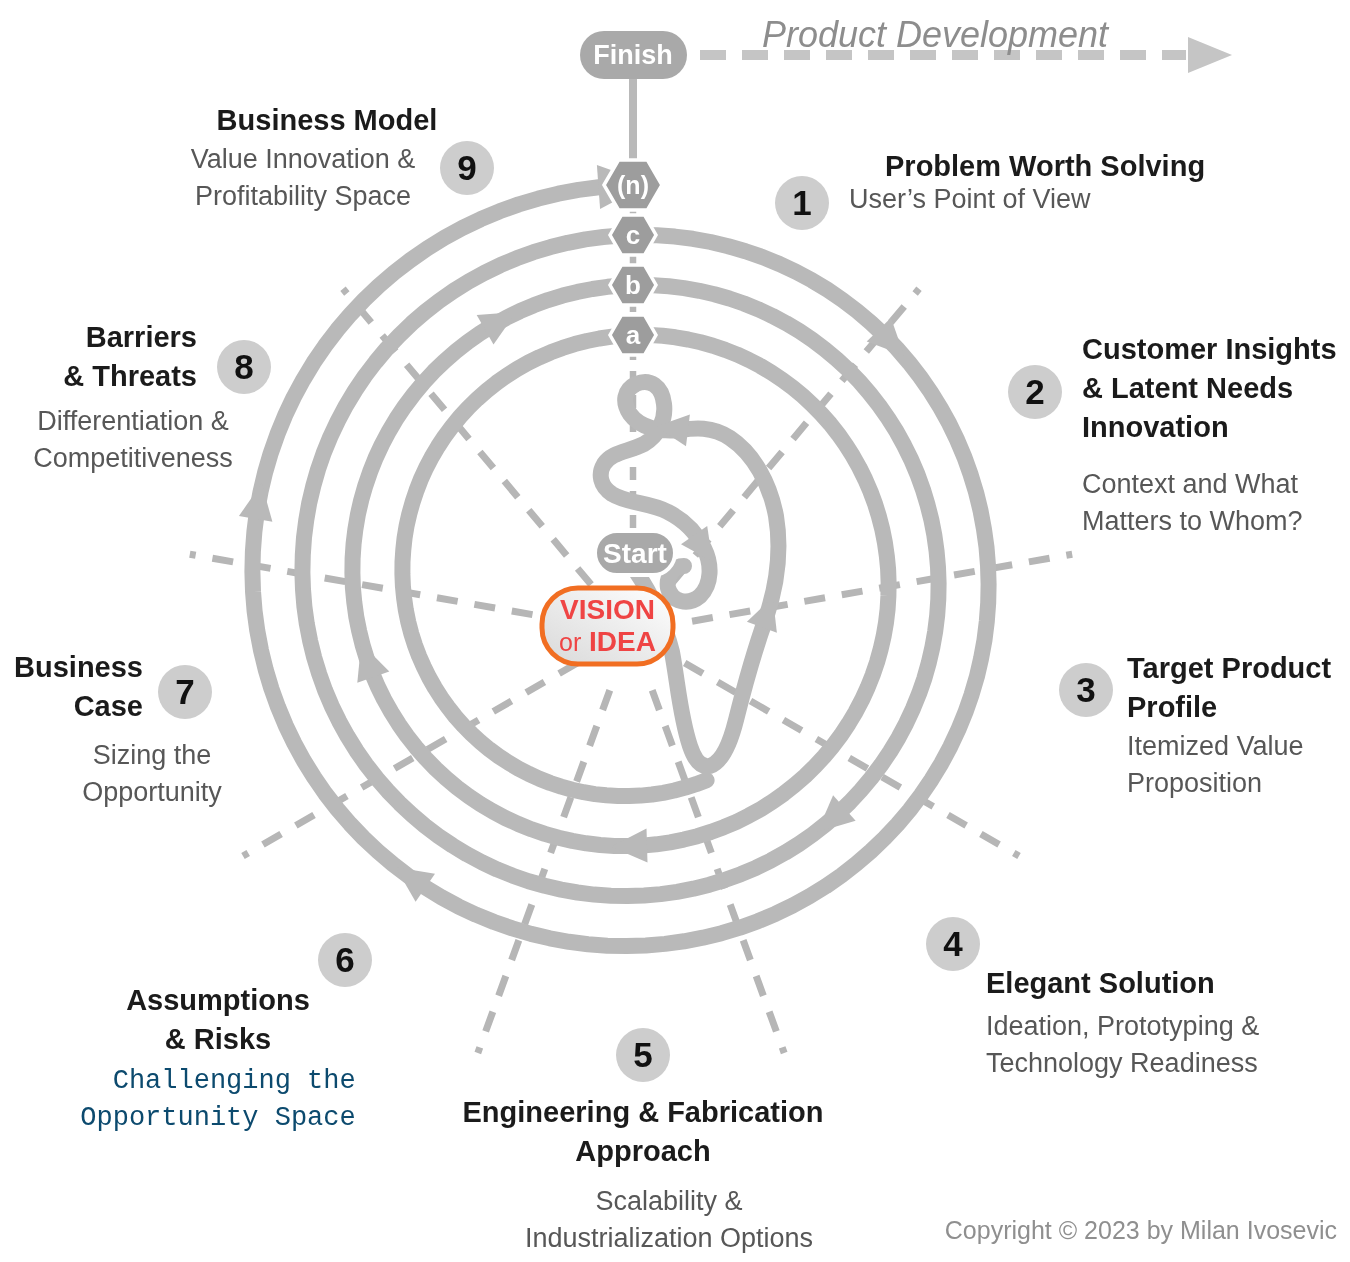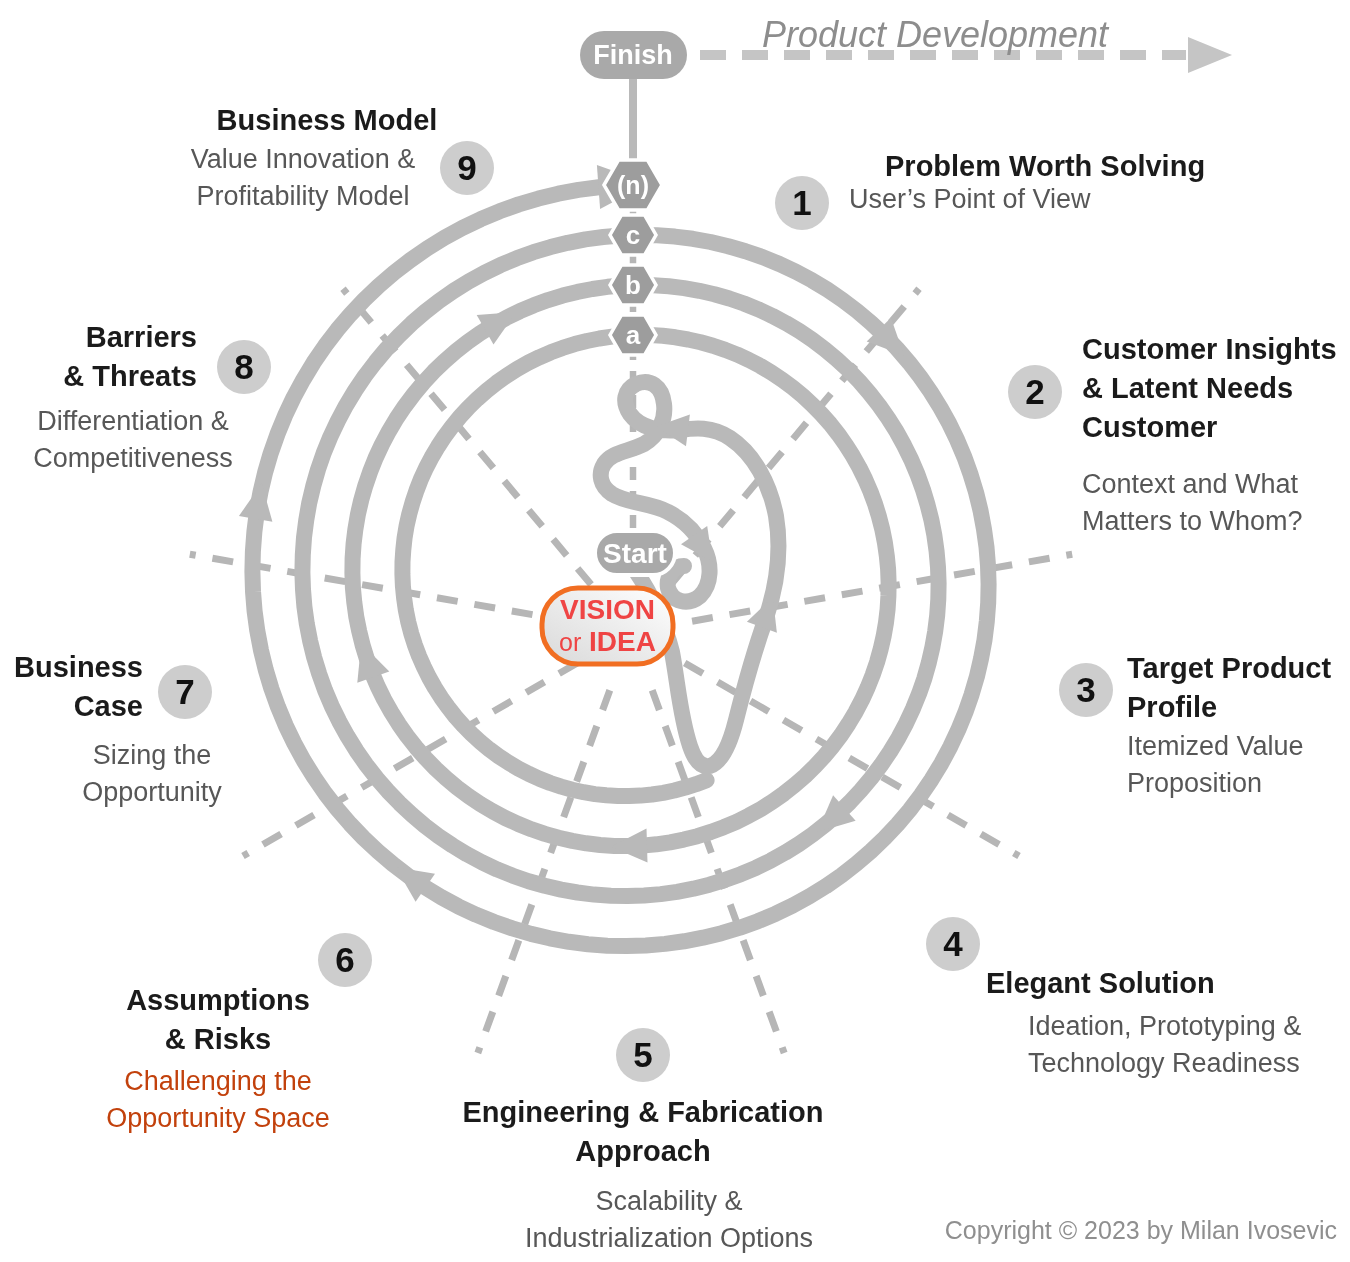--- a/index.html
+++ b/index.html
@@ -109,58 +109,58 @@
         <div class="stage-title" style="color: rgb(27, 27, 27); top: 147px; left: 849px; text-align: left; margin-left: 36px;">
           <div>Problem Worth Solving</div>
         </div>
         <div class="stage-sub" style="color: rgb(87, 87, 87); top: 181px; left: 849px; text-align: left;">
           <div>User’s Point of View</div>
         </div>
         <div class="badge" style="left: 1008px; top: 365px; background: rgb(205, 205, 205); color: rgb(17, 17, 17);">2</div>
         <div class="stage-title" style="color: rgb(27, 27, 27); top: 330px; left: 1082px; text-align: left;">
           <div>Customer Insights</div>
           <div>&amp; Latent Needs</div>
-          <div>Customer</div>
+          <div>Innovation</div>
         </div>
         <div class="stage-sub" style="color: rgb(87, 87, 87); top: 466px; left: 1082px; text-align: left;">
           <div>Context and What</div>
           <div>Matters to Whom?</div>
         </div>
         <div class="badge" style="left: 1059px; top: 663px; background: rgb(205, 205, 205); color: rgb(17, 17, 17);">3</div>
         <div class="stage-title" style="color: rgb(27, 27, 27); top: 649px; left: 1127px; text-align: left;">
           <div>Target Product</div>
           <div>Profile</div>
         </div>
         <div class="stage-sub" style="color: rgb(87, 87, 87); top: 728px; left: 1127px; text-align: left;">
           <div>Itemized Value</div>
           <div>Proposition</div>
         </div>
         <div class="badge" style="left: 926px; top: 917px; background: rgb(205, 205, 205); color: rgb(17, 17, 17);">4</div>
         <div class="stage-title" style="color: rgb(27, 27, 27); top: 964px; left: 986px; text-align: left;">
           <div>Elegant Solution</div>
         </div>
-        <div class="stage-sub" style="color: rgb(87, 87, 87); top: 1008px; left: 1028px; text-align: left;">
+        <div class="stage-sub" style="color: rgb(87, 87, 87); top: 1008px; left: 986px; text-align: left;">
           <div>Ideation, Prototyping &amp;</div>
           <div>Technology Readiness</div>
         </div>
         <div class="badge" style="left: 616px; top: 1028px; background: rgb(205, 205, 205); color: rgb(17, 17, 17);">5</div>
         <div class="stage-title" style="color: rgb(27, 27, 27); top: 1093px; left: 643px; transform: translateX(-50%); text-align: center;">
           <div>Engineering &amp; Fabrication</div>
           <div>Approach</div>
         </div>
         <div class="stage-sub" style="color: rgb(87, 87, 87); top: 1183px; left: 643px; transform: translateX(-50%); text-align: center; margin-left: 26px;">
           <div>Scalability &amp;</div>
           <div>Industrialization Options</div>
         </div>
         <div class="badge" style="left: 318px; top: 933px; background: rgb(205, 205, 205); color: rgb(17, 17, 17);">6</div>
         <div class="stage-title" style="color: rgb(27, 27, 27); top: 981px; left: 218px; transform: translateX(-50%); text-align: center;">
           <div>Assumptions</div>
           <div>&amp; Risks</div>
         </div>
-        <div class="stage-sub" style="color: #c2410c; top: 1063px; left: 218px; transform: translateX(-50%); text-align: center;">
+        <div class="stage-sub" style="color: #0c4a6e; top: 1063px; left: 218px; transform: translateX(-50%); text-align: right; font-family: Liberation Mono, monospace;">
           <div>Challenging the</div>
           <div>Opportunity Space</div>
         </div>
         <div class="badge" style="left: 158px; top: 665px; background: rgb(205, 205, 205); color: rgb(17, 17, 17);">7</div>
         <div class="stage-title" style="color: rgb(27, 27, 27); top: 648px; right: 1207px; text-align: right;">
           <div>Business</div>
           <div>Case</div>
         </div>
         <div class="stage-sub" style="color: rgb(87, 87, 87); top: 737px; left: 152px; transform: translateX(-50%); text-align: center;">
           <div>Sizing the</div>
@@ -174,17 +174,17 @@
         <div class="stage-sub" style="color: rgb(87, 87, 87); top: 403px; left: 133px; transform: translateX(-50%); text-align: center;">
           <div>Differentiation &amp;</div>
           <div>Competitiveness</div>
         </div>
         <div class="badge" style="left: 440px; top: 141px; background: rgb(205, 205, 205); color: rgb(17, 17, 17);">9</div>
         <div class="stage-title" style="color: rgb(27, 27, 27); top: 101px; left: 303px; transform: translateX(-50%); text-align: center; margin-left: 24px;">
           <div>Business Model</div>
         </div>
         <div class="stage-sub" style="color: rgb(87, 87, 87); top: 141px; left: 303px; transform: translateX(-50%); text-align: center;">
           <div>Value Innovation &amp;</div>
-          <div>Profitability Model</div>
+          <div>Profitability Space</div>
         </div>
       </div>
   </div>
 </div>
 
 </body></html>

